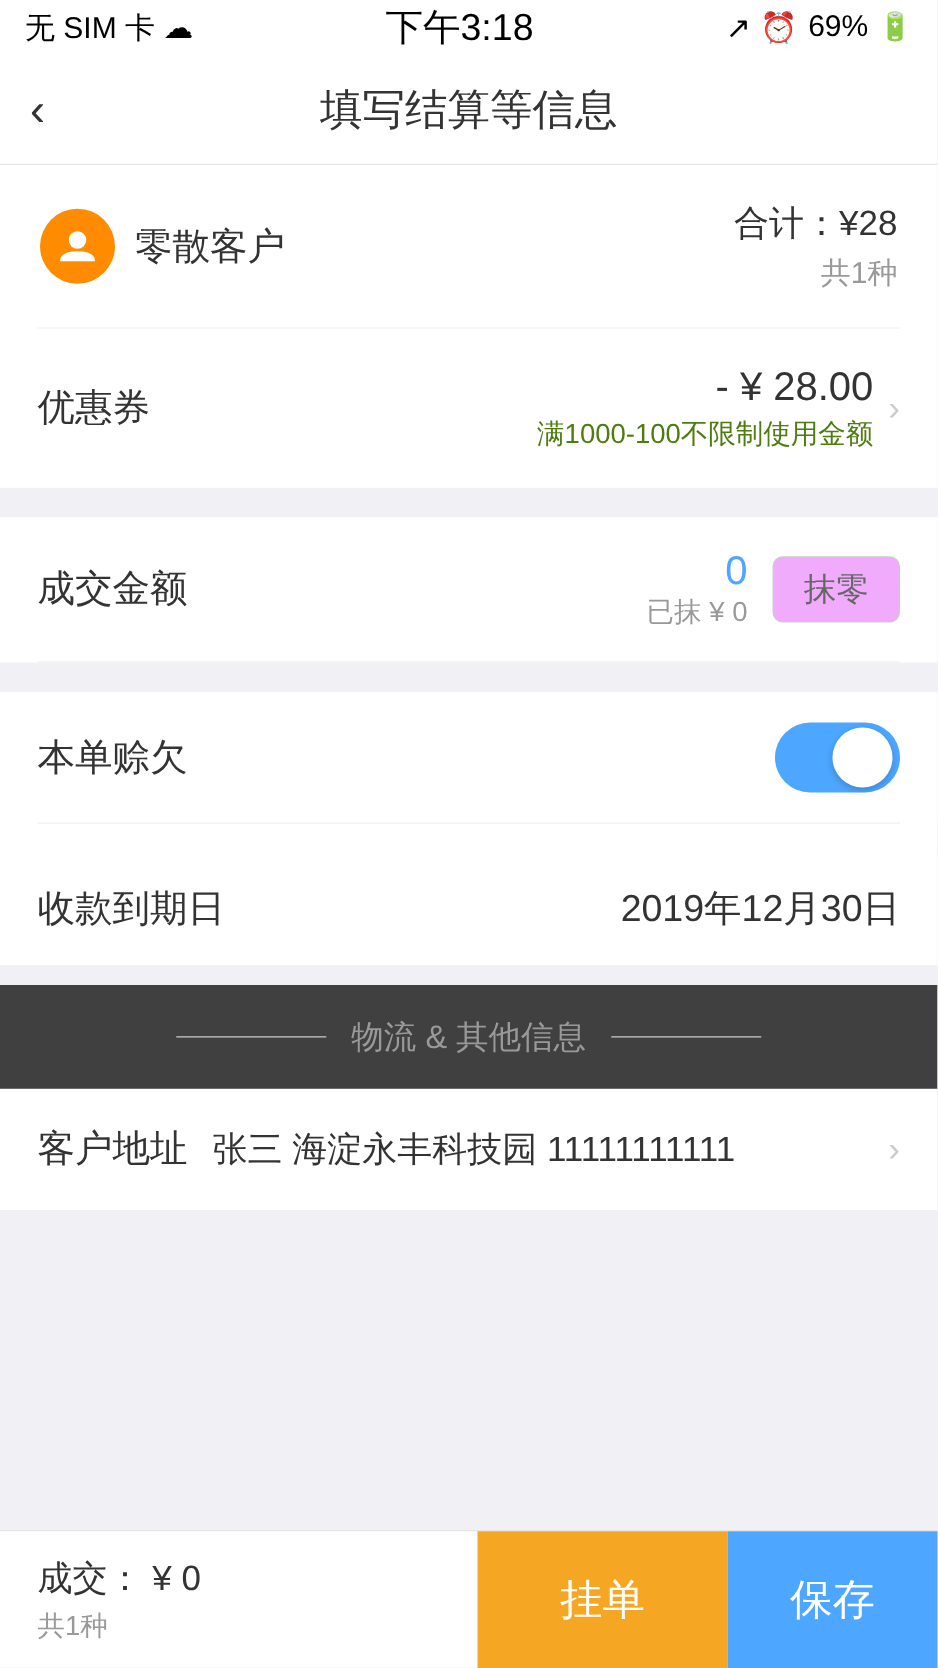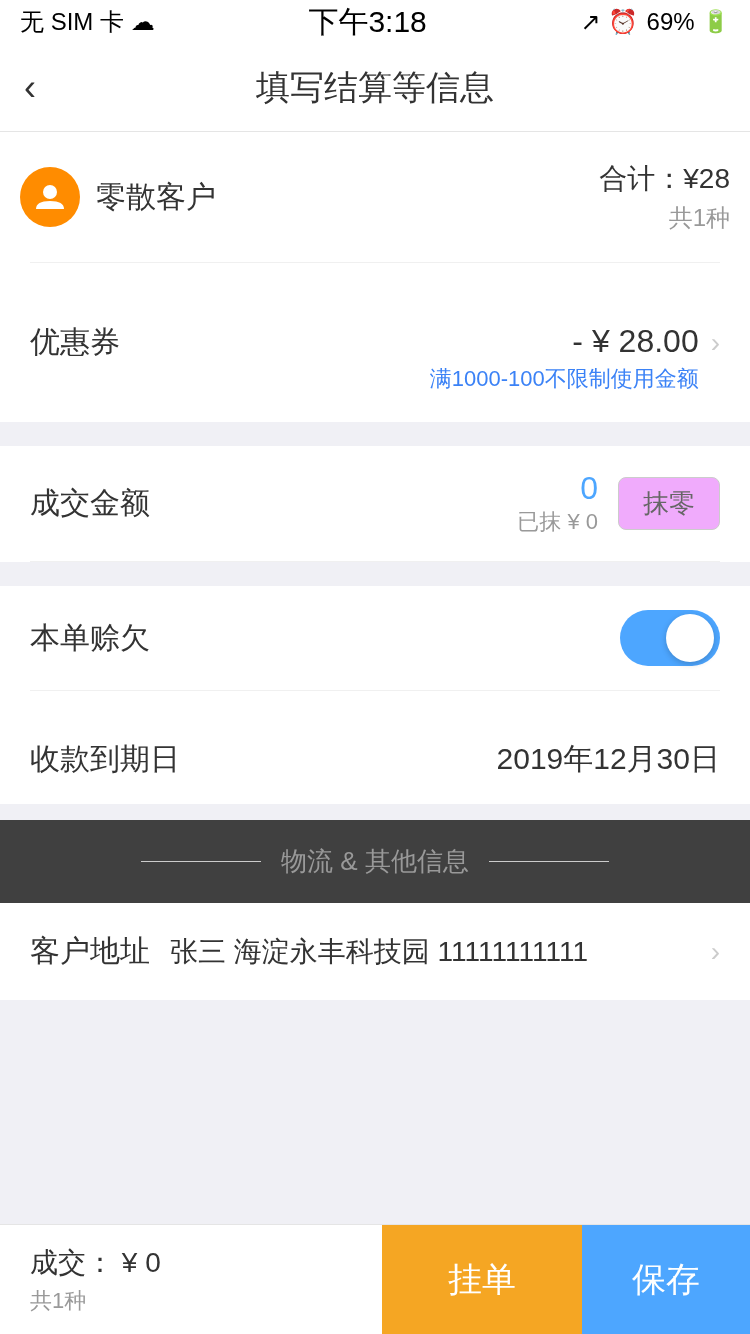--- a/index.html
+++ b/index.html
@@ -63,21 +63,21 @@
     .section {
       background: #fff;
       margin-bottom: 16px;
     }
 
     
     .customer-row {
       display: flex;
       align-items: center;
       justify-content: space-between;
-      padding: 28px 20px;
+      padding: 28px 32px;
       background: #fff;
     }
     .customer-left {
       display: flex;
       align-items: center;
       gap: 16px;
     }
     .customer-avatar {
       width: 60px;
       height: 60px;
@@ -99,22 +99,22 @@
     
     .coupon-row {
       display: flex;
       align-items: center;
       justify-content: space-between;
       padding: 28px 30px;
       background: #fff;
     }
     .coupon-label { font-size: 30px; color: #333; }
     .coupon-right { display: flex; align-items: center; gap: 12px; }
-    .coupon-amount { font-size: 32px; color: #333; font-weight: 500; margin-top: 32px; }
-    .coupon-desc { font-size: 22px; color: #3b82f6; text-align: right; margin-top: 4px; }
+    .coupon-amount { font-size: 32px; color: #333; font-weight: 500; }
+    .coupon-desc { font-size: 22px; color: #4d7c0f; text-align: right; margin-top: 4px; }
     .coupon-right-col { text-align: right; }
     .chevron-icon { color: #ccc; font-size: 28px; }
 
     
     .form-row {
       display: flex;
       align-items: center;
       justify-content: space-between;
       padding: 24px 30px;
       background: #fff;

